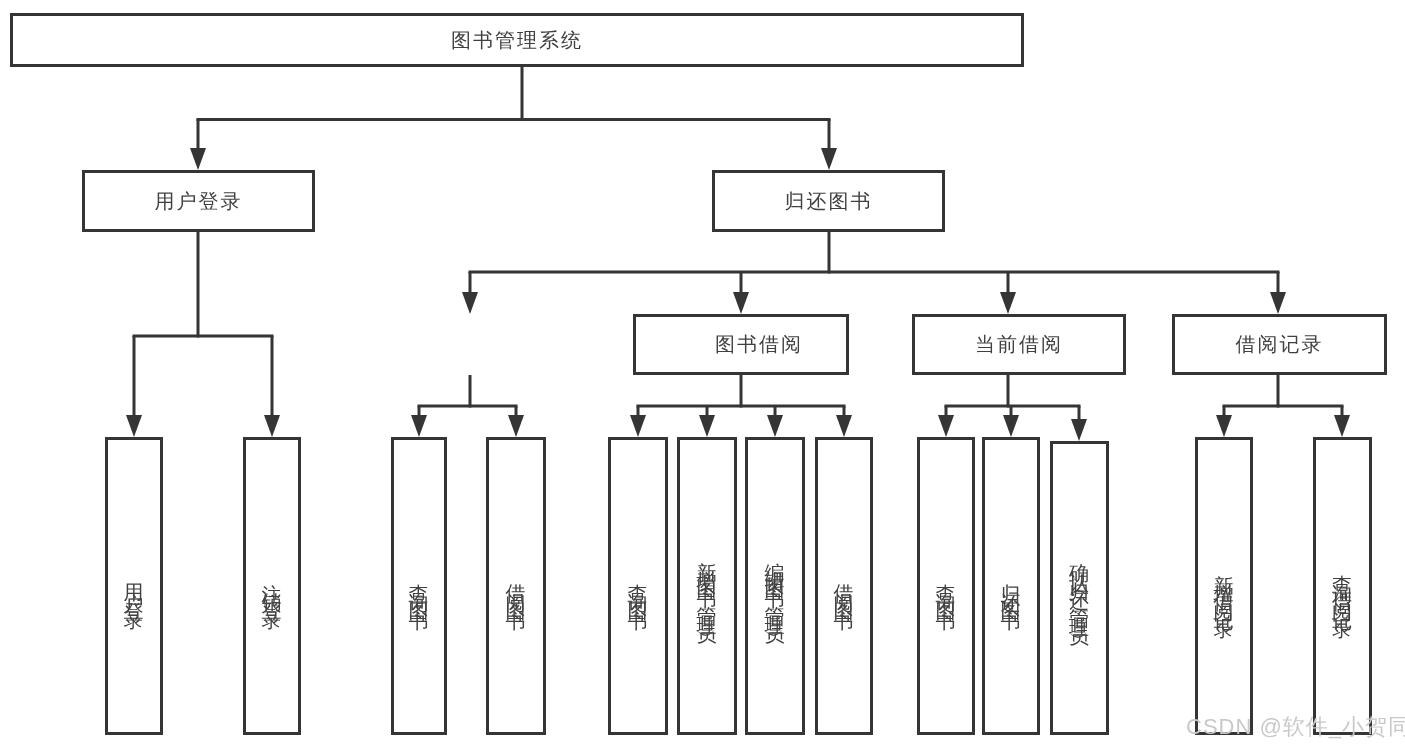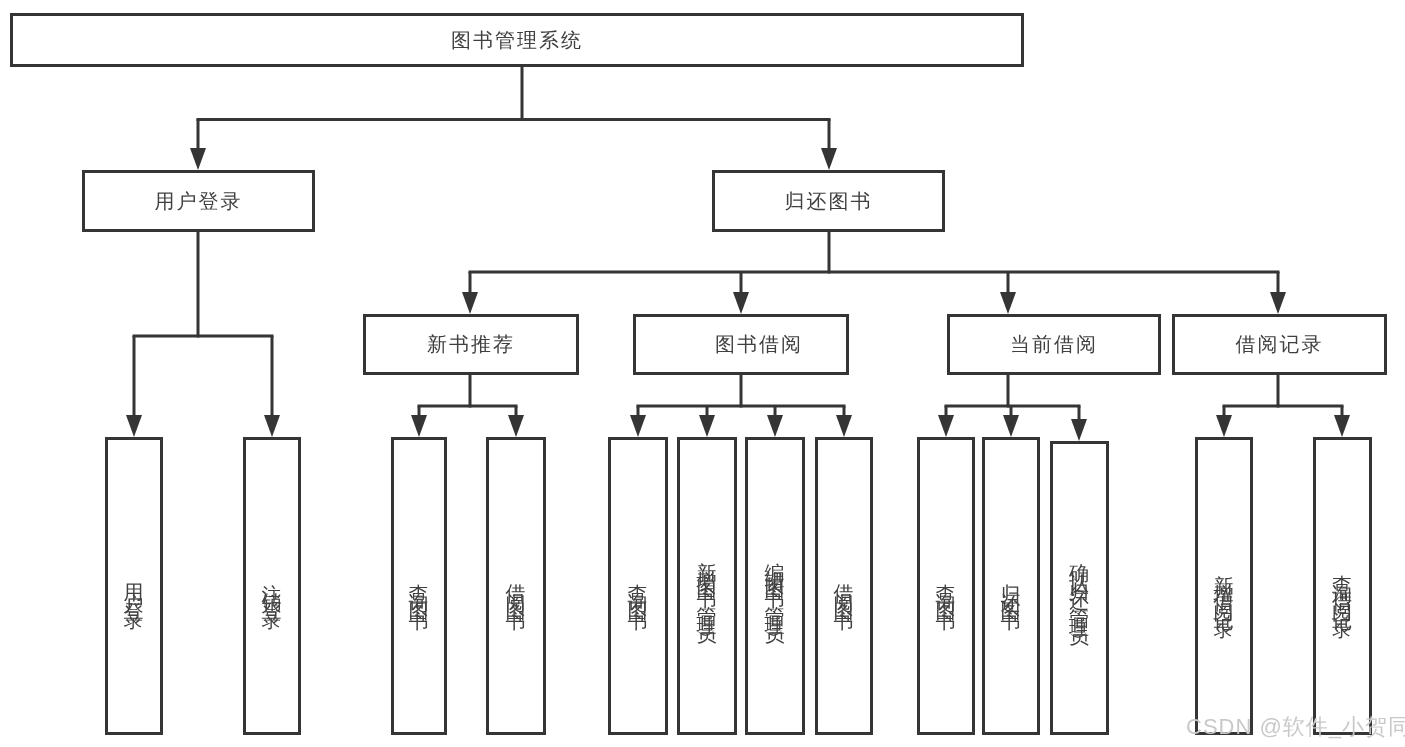--- a/index.html
+++ b/index.html
@@ -100,27 +100,24 @@
     <span class="lbl">图书管理系统</span>
   </div>
 
   <div class="node" style="left:82px;top:170px;width:233px;height:62px;">
     <span class="lbl">用户登录</span>
   </div>
   <div class="node" style="left:712px;top:170px;width:233px;height:62px;">
     <span class="lbl">归还图书</span>
   </div>
 
-  <div class="node" style="left:363px;top:314px;width:216px;height:61px;">
-    <span class="lbl">新书推荐</span>
-  </div>
   <div class="node" style="left:633px;top:314px;width:216px;height:61px;padding-left:36px;">
     <span class="lbl">图书借阅</span>
   </div>
-  <div class="node" style="left:947px;top:314px;width:214px;height:61px;">
+  <div class="node" style="left:912px;top:314px;width:214px;height:61px;">
     <span class="lbl">当前借阅</span>
   </div>
   <div class="node" style="left:1172px;top:314px;width:215px;height:61px;text-align:center;">
     <span class="lbl">借阅记录</span>
   </div>
 
   <div class="node vnode" style="left:105px;top:437px;width:58px;height:298px;">
     <span class="lbl">用户登录</span>
   </div>
   <div class="node vnode" style="left:243px;top:437px;width:58px;height:298px;">

